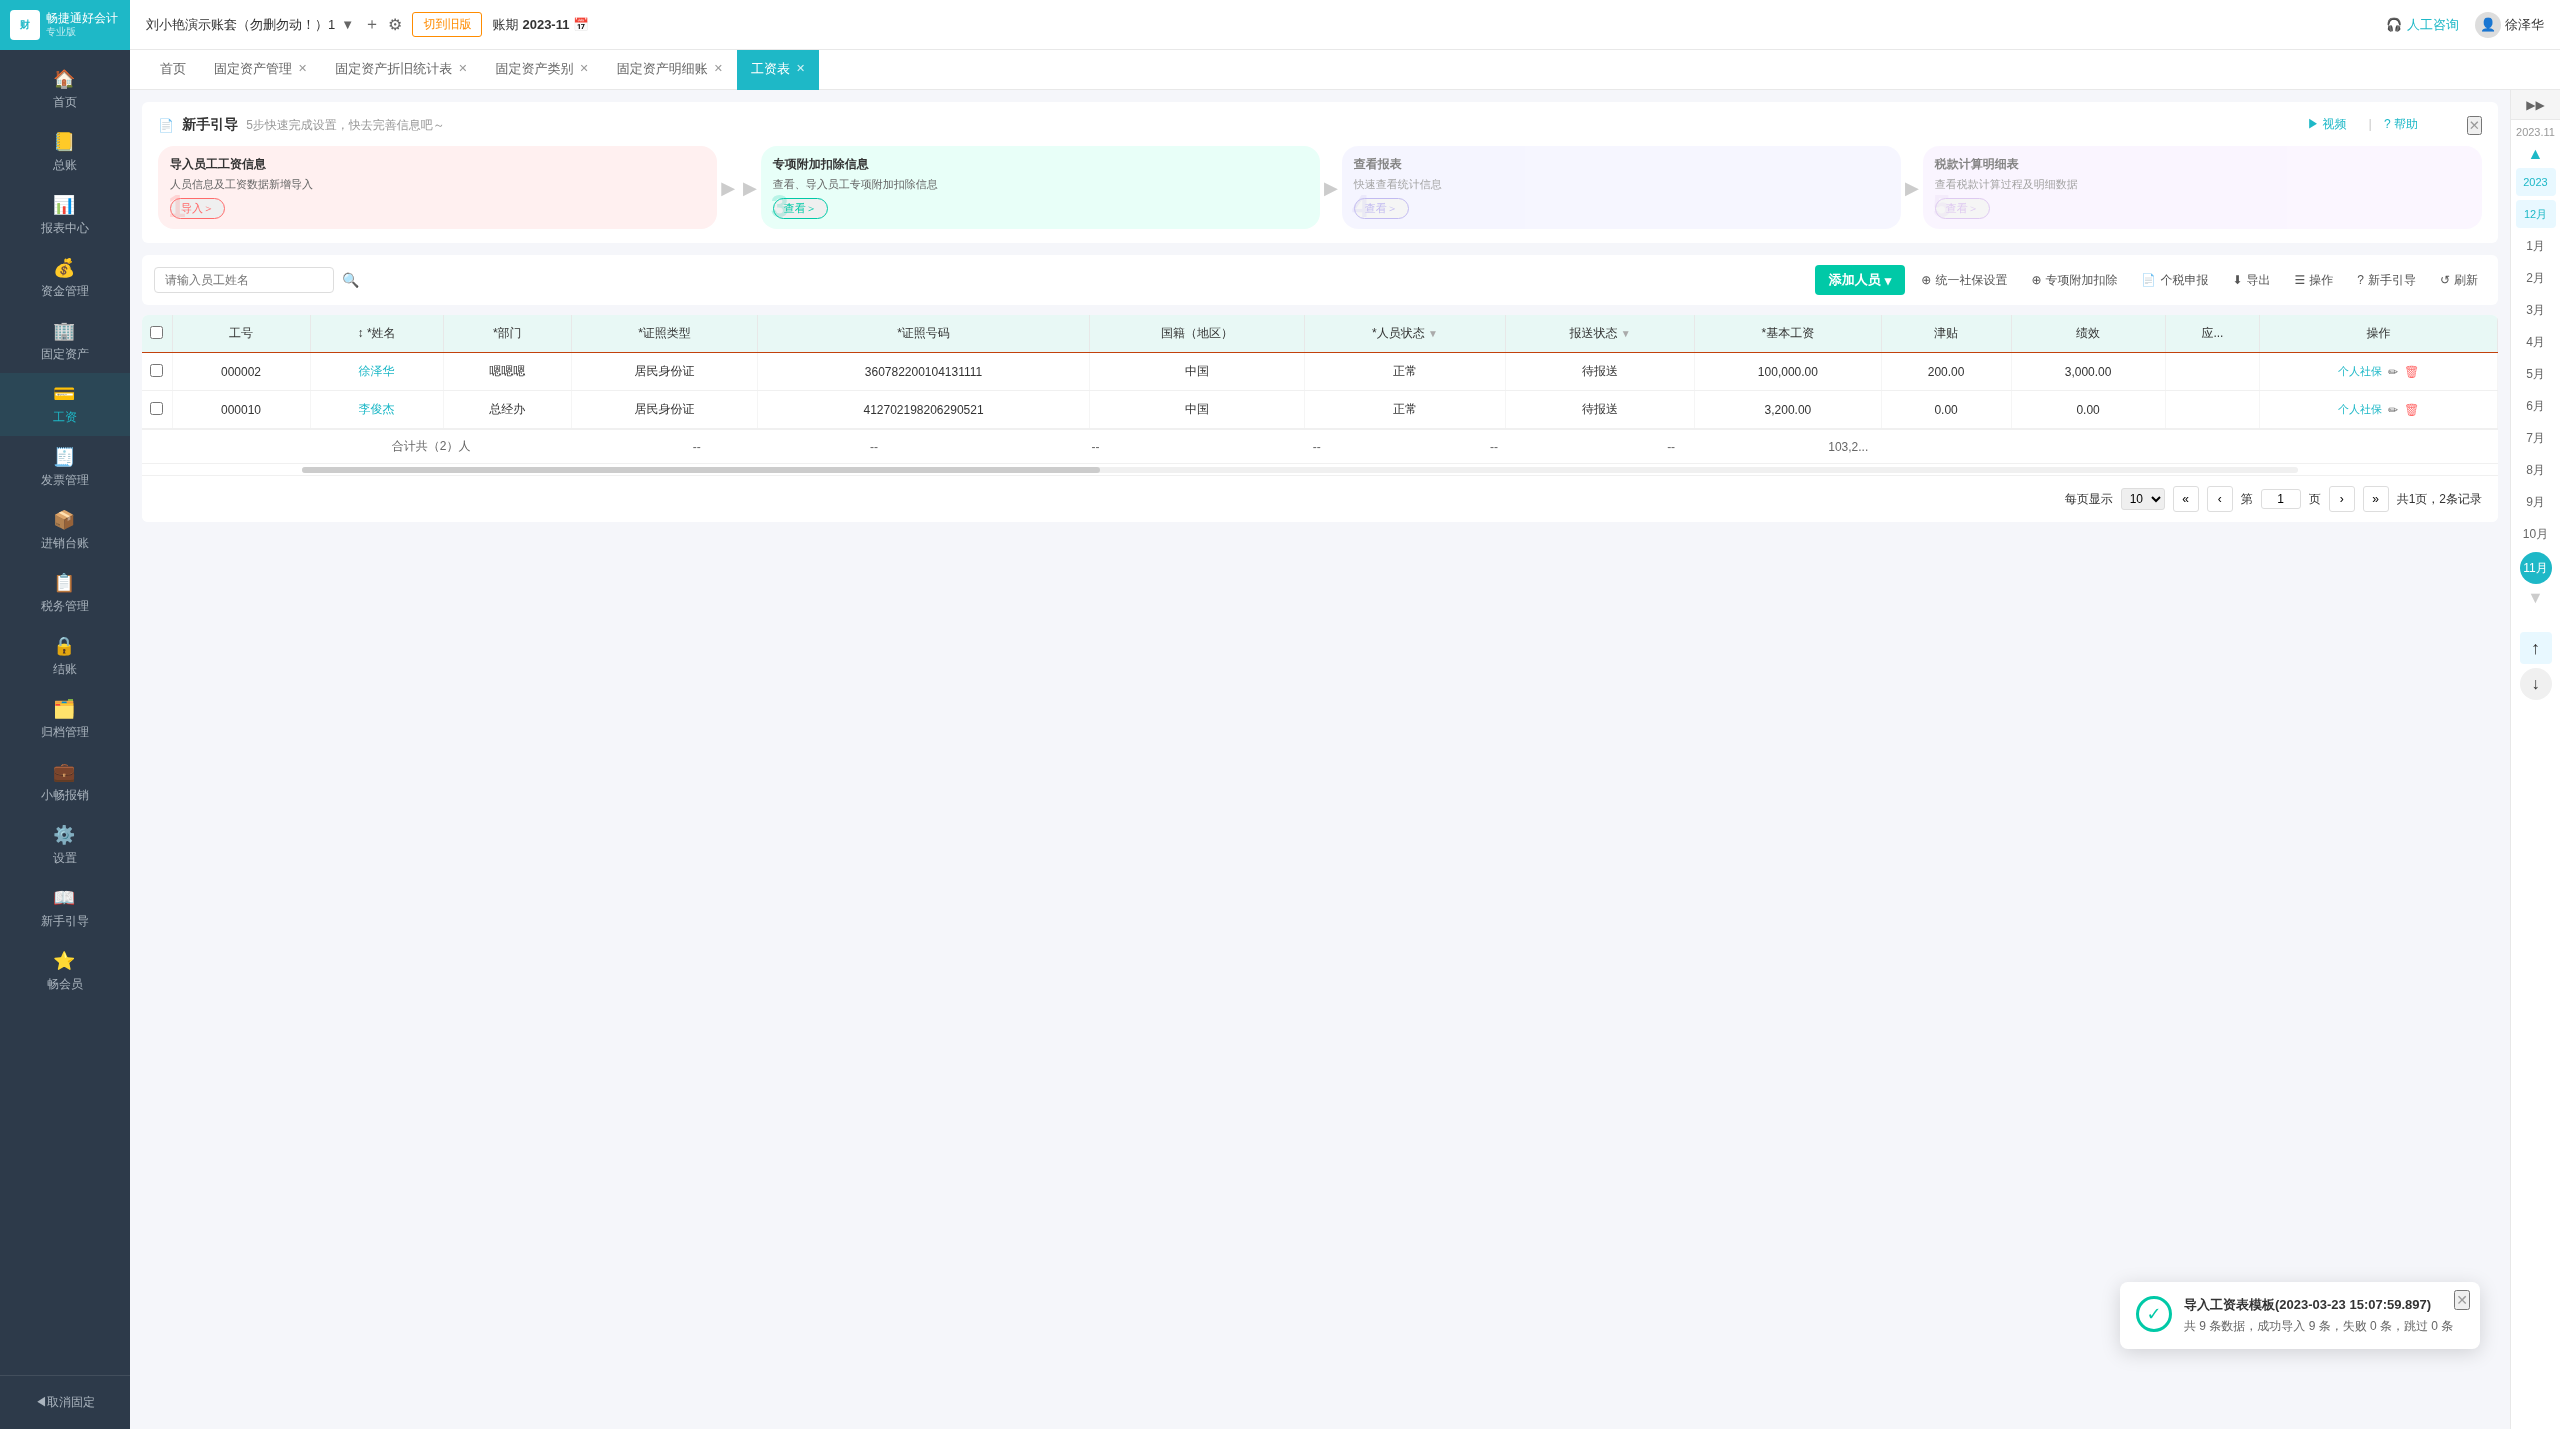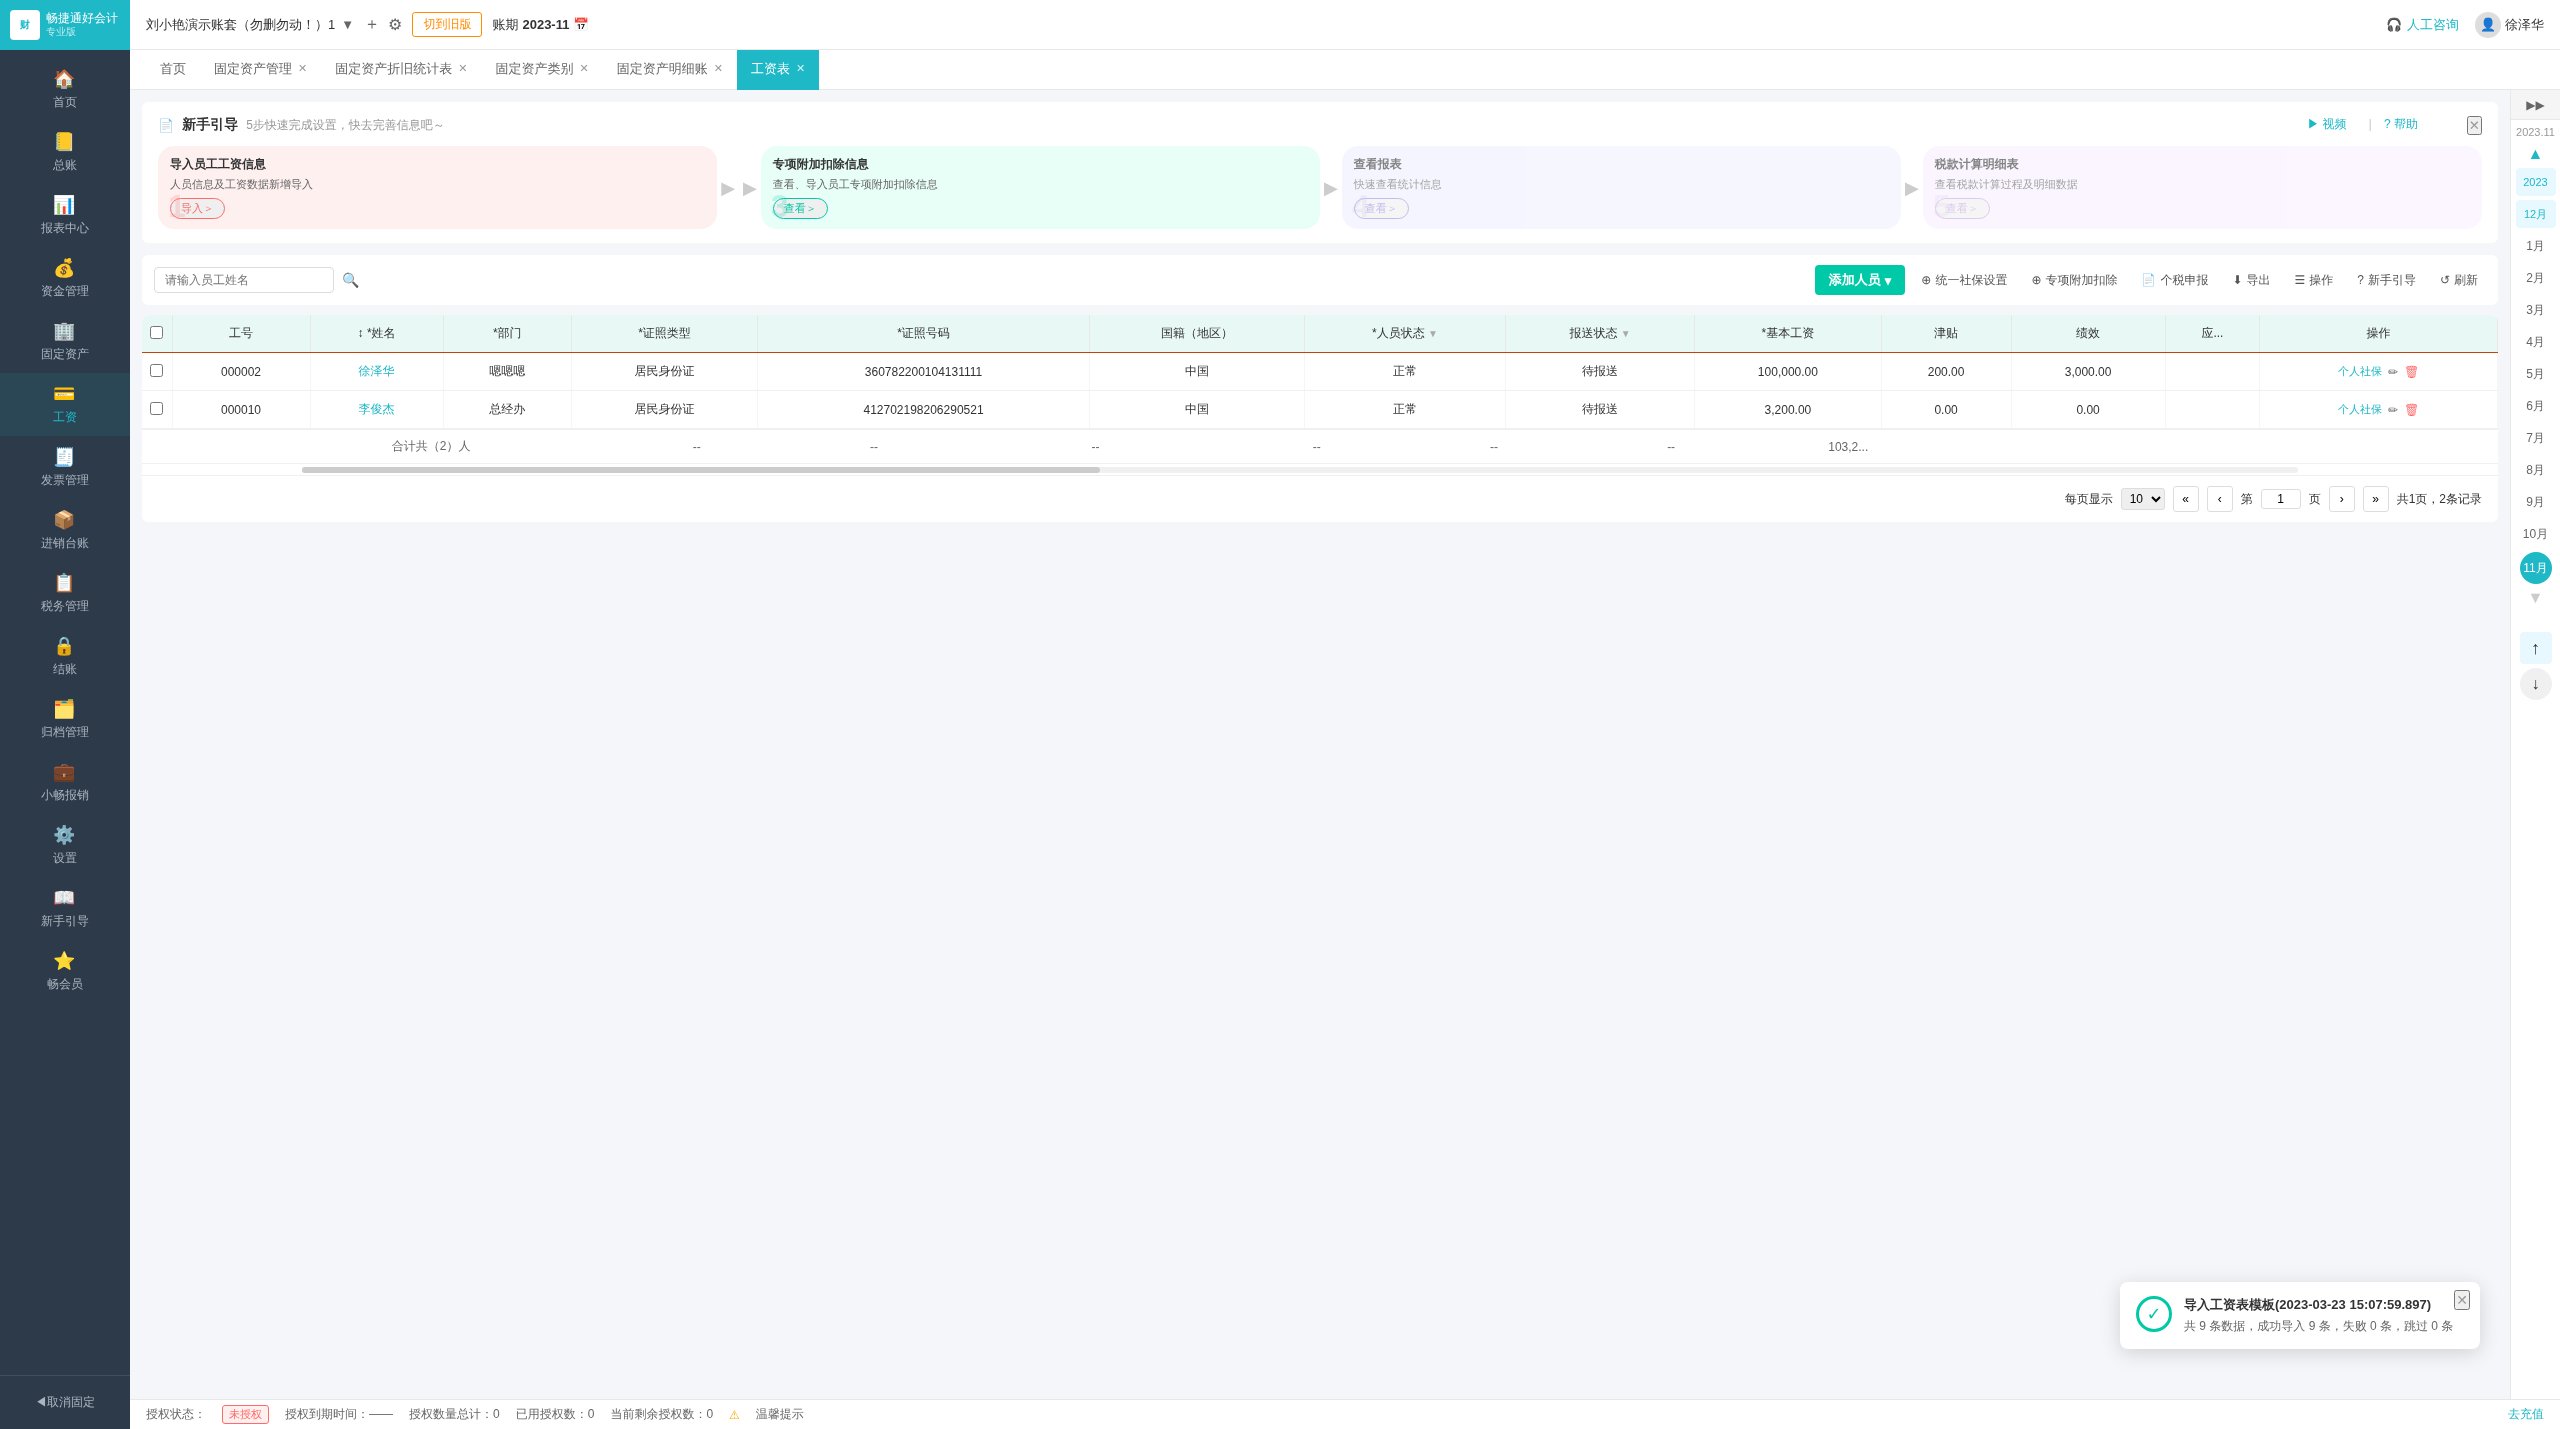--- a/index.html
+++ b/index.html
@@ -823,31 +823,20 @@
         <div class="rp-month-item">9月</div>
         <div class="rp-month-item">10月</div>
         <div class="rp-month-item current">11月</div>
         <div class="rp-nav-btn" style="color:#ccc;">▼</div>
       <div style="height:20px;"></div>
       <div style="width:32px;height:32px;background:#e8f8ff;border-radius:4px;display:flex;align-items:center;justify-content:center;font-size:18px;cursor:pointer;margin:2px;">↑</div>
       <div style="width:32px;height:32px;background:#f0f0f0;border-radius:50%;display:flex;align-items:center;justify-content:center;font-size:16px;cursor:pointer;margin:2px;">↓</div>
     </div>
   </div>
 
-  <div class="status-bar">
-    <span>授权状态：</span>
-    <span class="status-tag">未授权</span>
-    <span>授权到期时间：——</span>
-    <span>授权数量总计：0</span>
-    <span>已用授权数：0</span>
-    <span>当前剩余授权数：0</span>
-    <span class="warn-icon">⚠</span>
-    <span>温馨提示</span>
-    <span class="recharge-link">去充值</span>
-  </div>
 </div>
 
 <div class="toast">
   <button class="toast-close">✕</button>
   <div class="toast-icon">✓</div>
   <div class="toast-content">
     <div class="toast-title">导入工资表模板(2023-03-23 15:07:59.897)</div>
     <div class="toast-desc">共 9 条数据，成功导入 9 条，失败 0 条，跳过 0 条</div>
   </div>
 </div>

